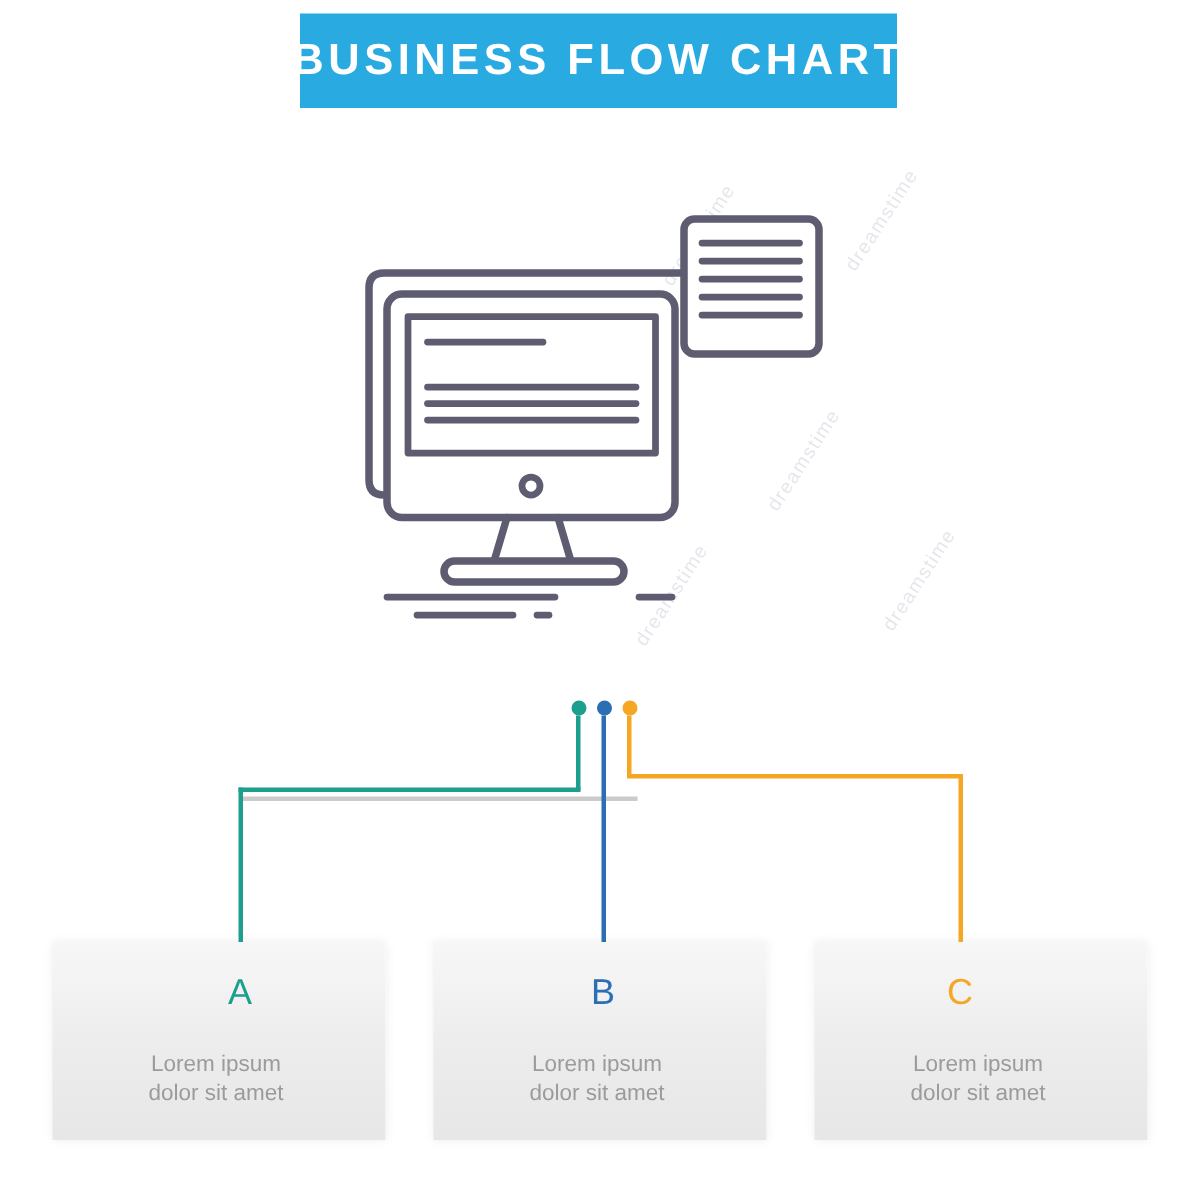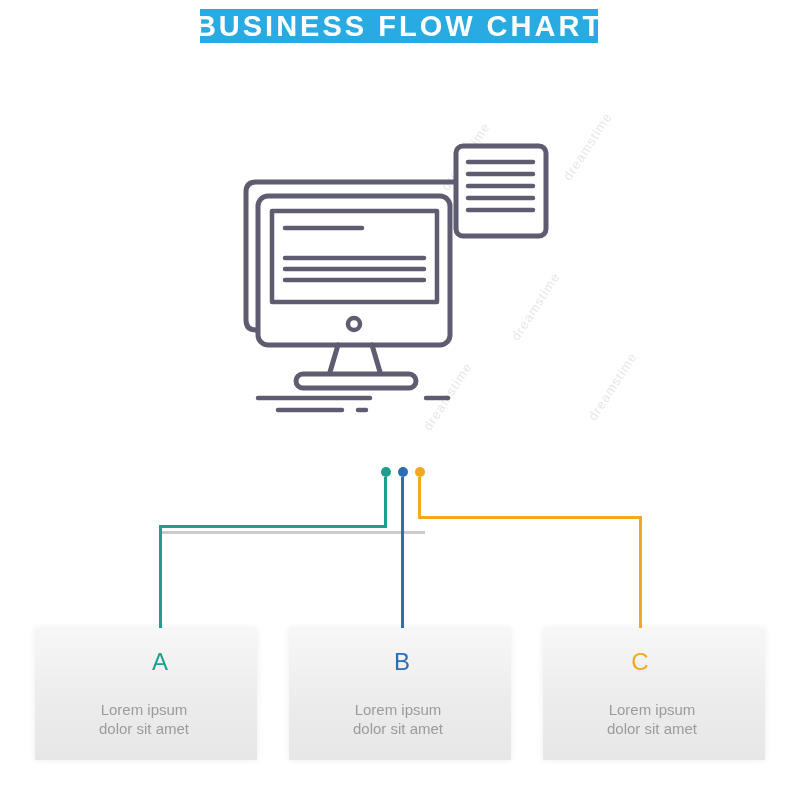--- a/index.html
+++ b/index.html
@@ -1,21 +1,21 @@
 <!DOCTYPE html>
 <html><head>
 <meta charset="utf-8">
 <style>
   html,body{margin:0;padding:0;background:#ffffff;}
   body{width:800px;height:800px;position:relative;overflow:hidden;
        font-family:"Liberation Sans", sans-serif;}
   .abs{position:absolute;}
 
   
-  .banner{left:200px;top:9px;width:398px;height:34px;background:#29ABE2;
+  .banner{left:200px;top:9px;width:398px;height:63px;background:#29ABE2;
           display:flex;align-items:center;justify-content:center;}
   .banner-title{color:#ffffff;font-size:29px;font-weight:bold;letter-spacing:3px;white-space:nowrap;}
 
   
   .wm{color:#E6E6EC;font-size:13px;letter-spacing:1px;transform:rotate(-57deg);
       transform-origin:left top;white-space:nowrap;z-index:0;}
 
   
   .illustration{z-index:1;}
 

